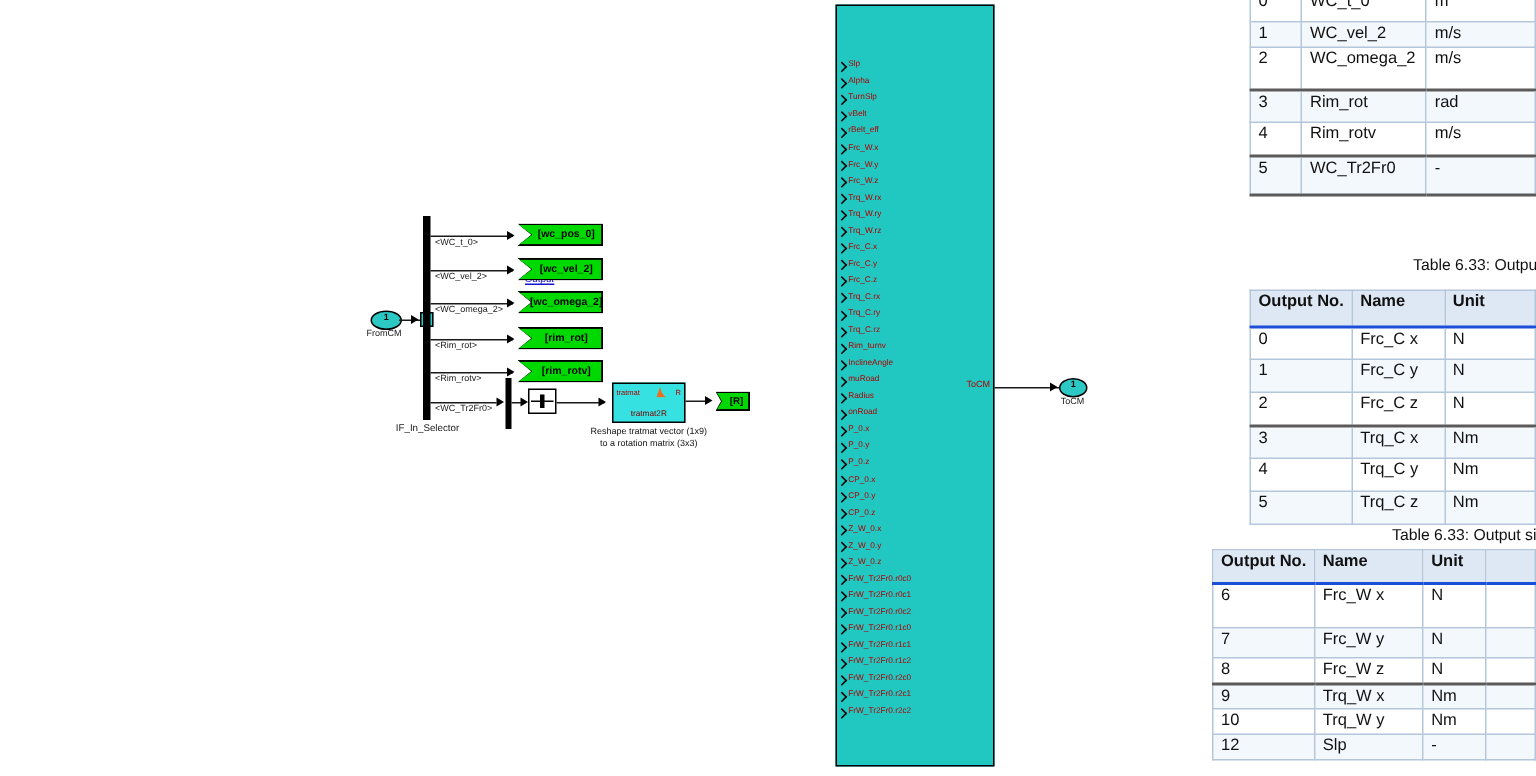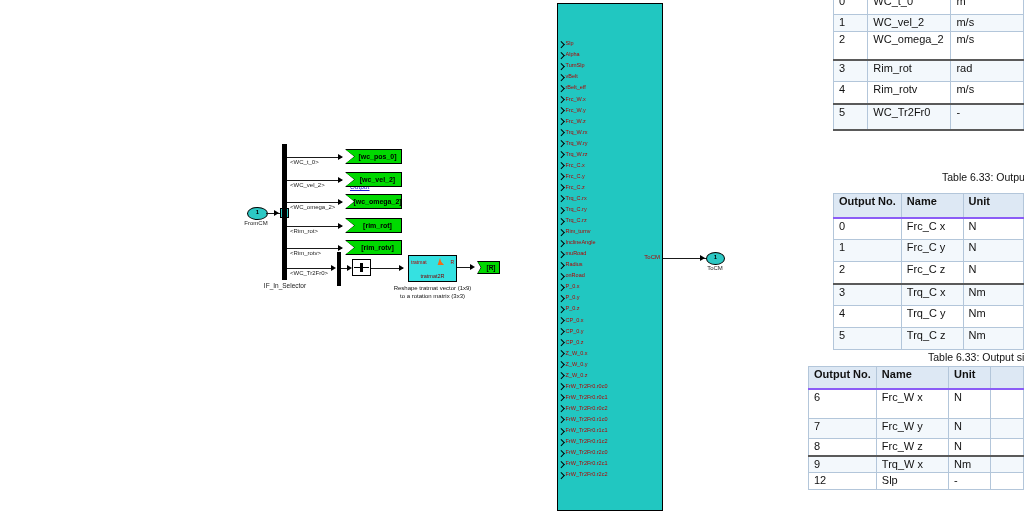--- a/index.html
+++ b/index.html
@@ -42,21 +42,21 @@
   
   .rsq-h{position:absolute;left:1px;right:1px;top:7px;height:1px;background:#000;}
   .rsq-v{position:absolute;left:7px;top:3px;width:3px;height:9px;background:#000;}
   .mlogo{position:absolute;width:8px;height:7px;background:#ef6c1a;
          clip-path:polygon(20% 100%,50% 0,65% 55%,100% 100%);}
   
   .doc-caption{position:absolute;font-size:10.5px;color:#111;white-space:nowrap;}
   table.doc{border-collapse:collapse;table-layout:fixed;background:#fff;font-size:11px;color:#111;}
   table.doc th,table.doc td{border:1px solid #b3c6da;padding:1px 5px;text-align:left;
         vertical-align:top;overflow:hidden;white-space:nowrap;}
-  table.doc th{background:#dde8f4;font-weight:bold;border-bottom:2px solid #8b5cf6;}
+  table.doc th{background:#dde8f4;font-weight:bold;border-bottom:2px solid #1d4ed8;}
   table.doc tbody tr:nth-child(2n){background:#f3f8fc;}
   #t1 tr{height:17px;} #t1 tr:nth-child(1){height:21px;} #t1 tr:nth-child(3){height:28px;}
   #t1 tr:nth-child(4),#t1 tr:nth-child(5){height:22px;} #t1 tr:nth-child(6){height:26px;}
   #t1 tr:nth-child(3) td,#t1 tr:nth-child(5) td,#t1 tr:nth-child(6) td{border-bottom:2px solid #5a5a5a;}
   #t2 thead tr{height:24px;} #t2 tbody tr{height:22px;}
   #t2 tbody tr:nth-child(3) td{border-bottom:2px solid #5a5a5a;}
   #t3 thead tr{height:22px;} #t3 tbody tr{height:17px;}
   #t3 tbody tr:nth-child(1){height:30px;} #t3 tbody tr:nth-child(2){height:20px;}
   #t3 tbody tr:nth-child(3) td{border-bottom:2px solid #5a5a5a;}
 </style>
@@ -455,20 +455,26 @@
             <td>N</td>
             <td></td>
           </tr>
           <tr>
             <td>9</td>
             <td>Trq_W x</td>
             <td>Nm</td>
             <td></td>
           </tr>
           <tr>
+            <td>10</td>
+            <td>Trq_W y</td>
+            <td>Nm</td>
+            <td></td>
+          </tr>
+          <tr>
             <td>12</td>
             <td>Slp</td>
             <td>-</td>
             <td></td>
           </tr>
         </tbody>
       </table>
   </div>
 
 </div>

